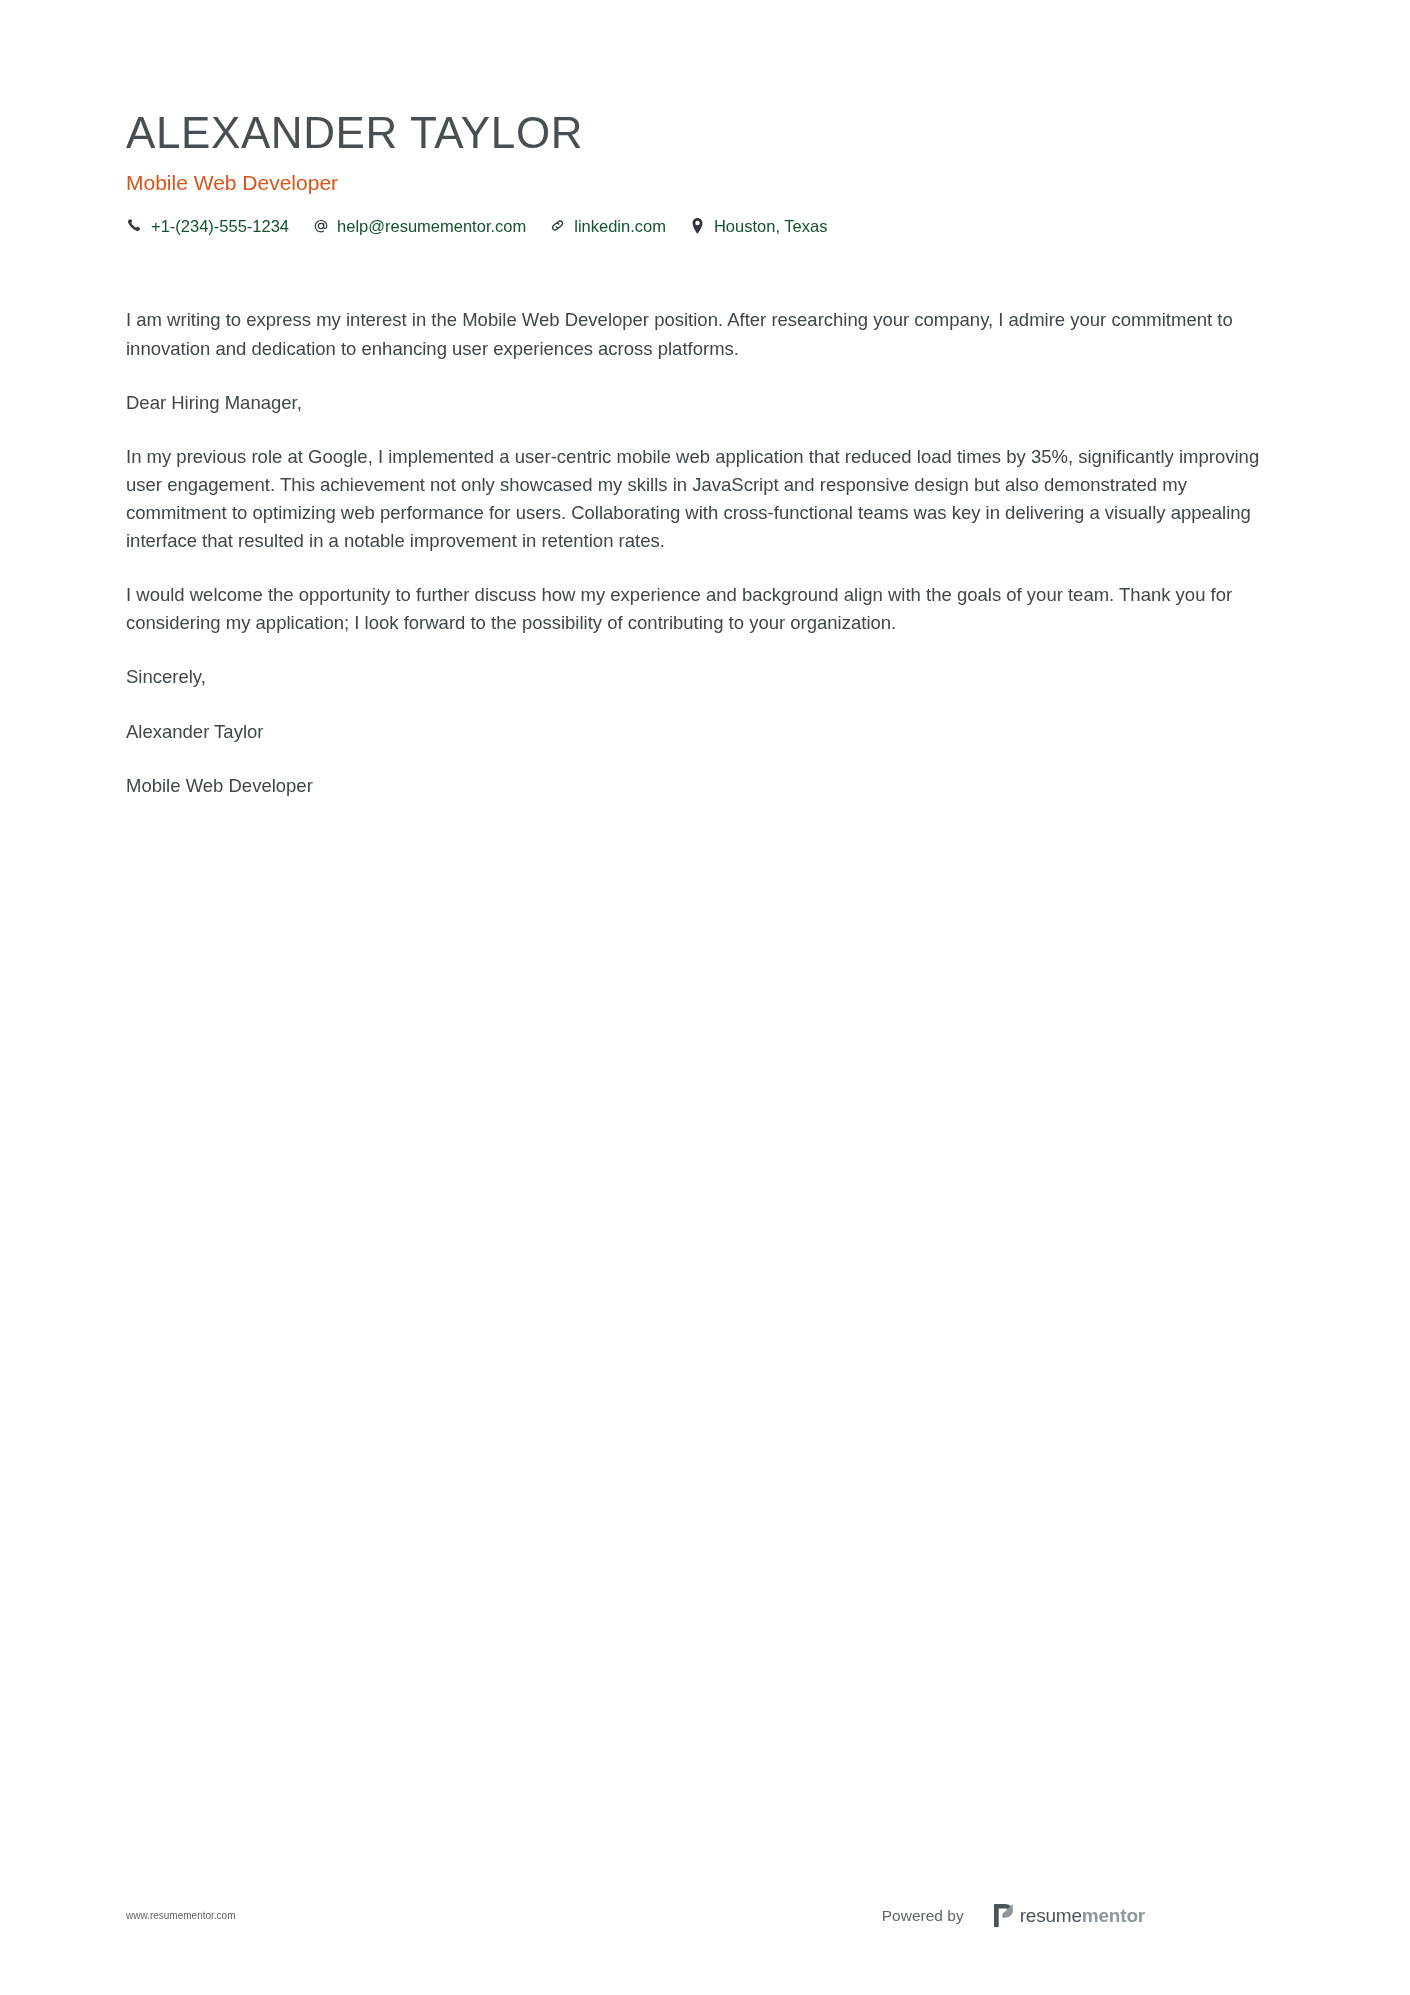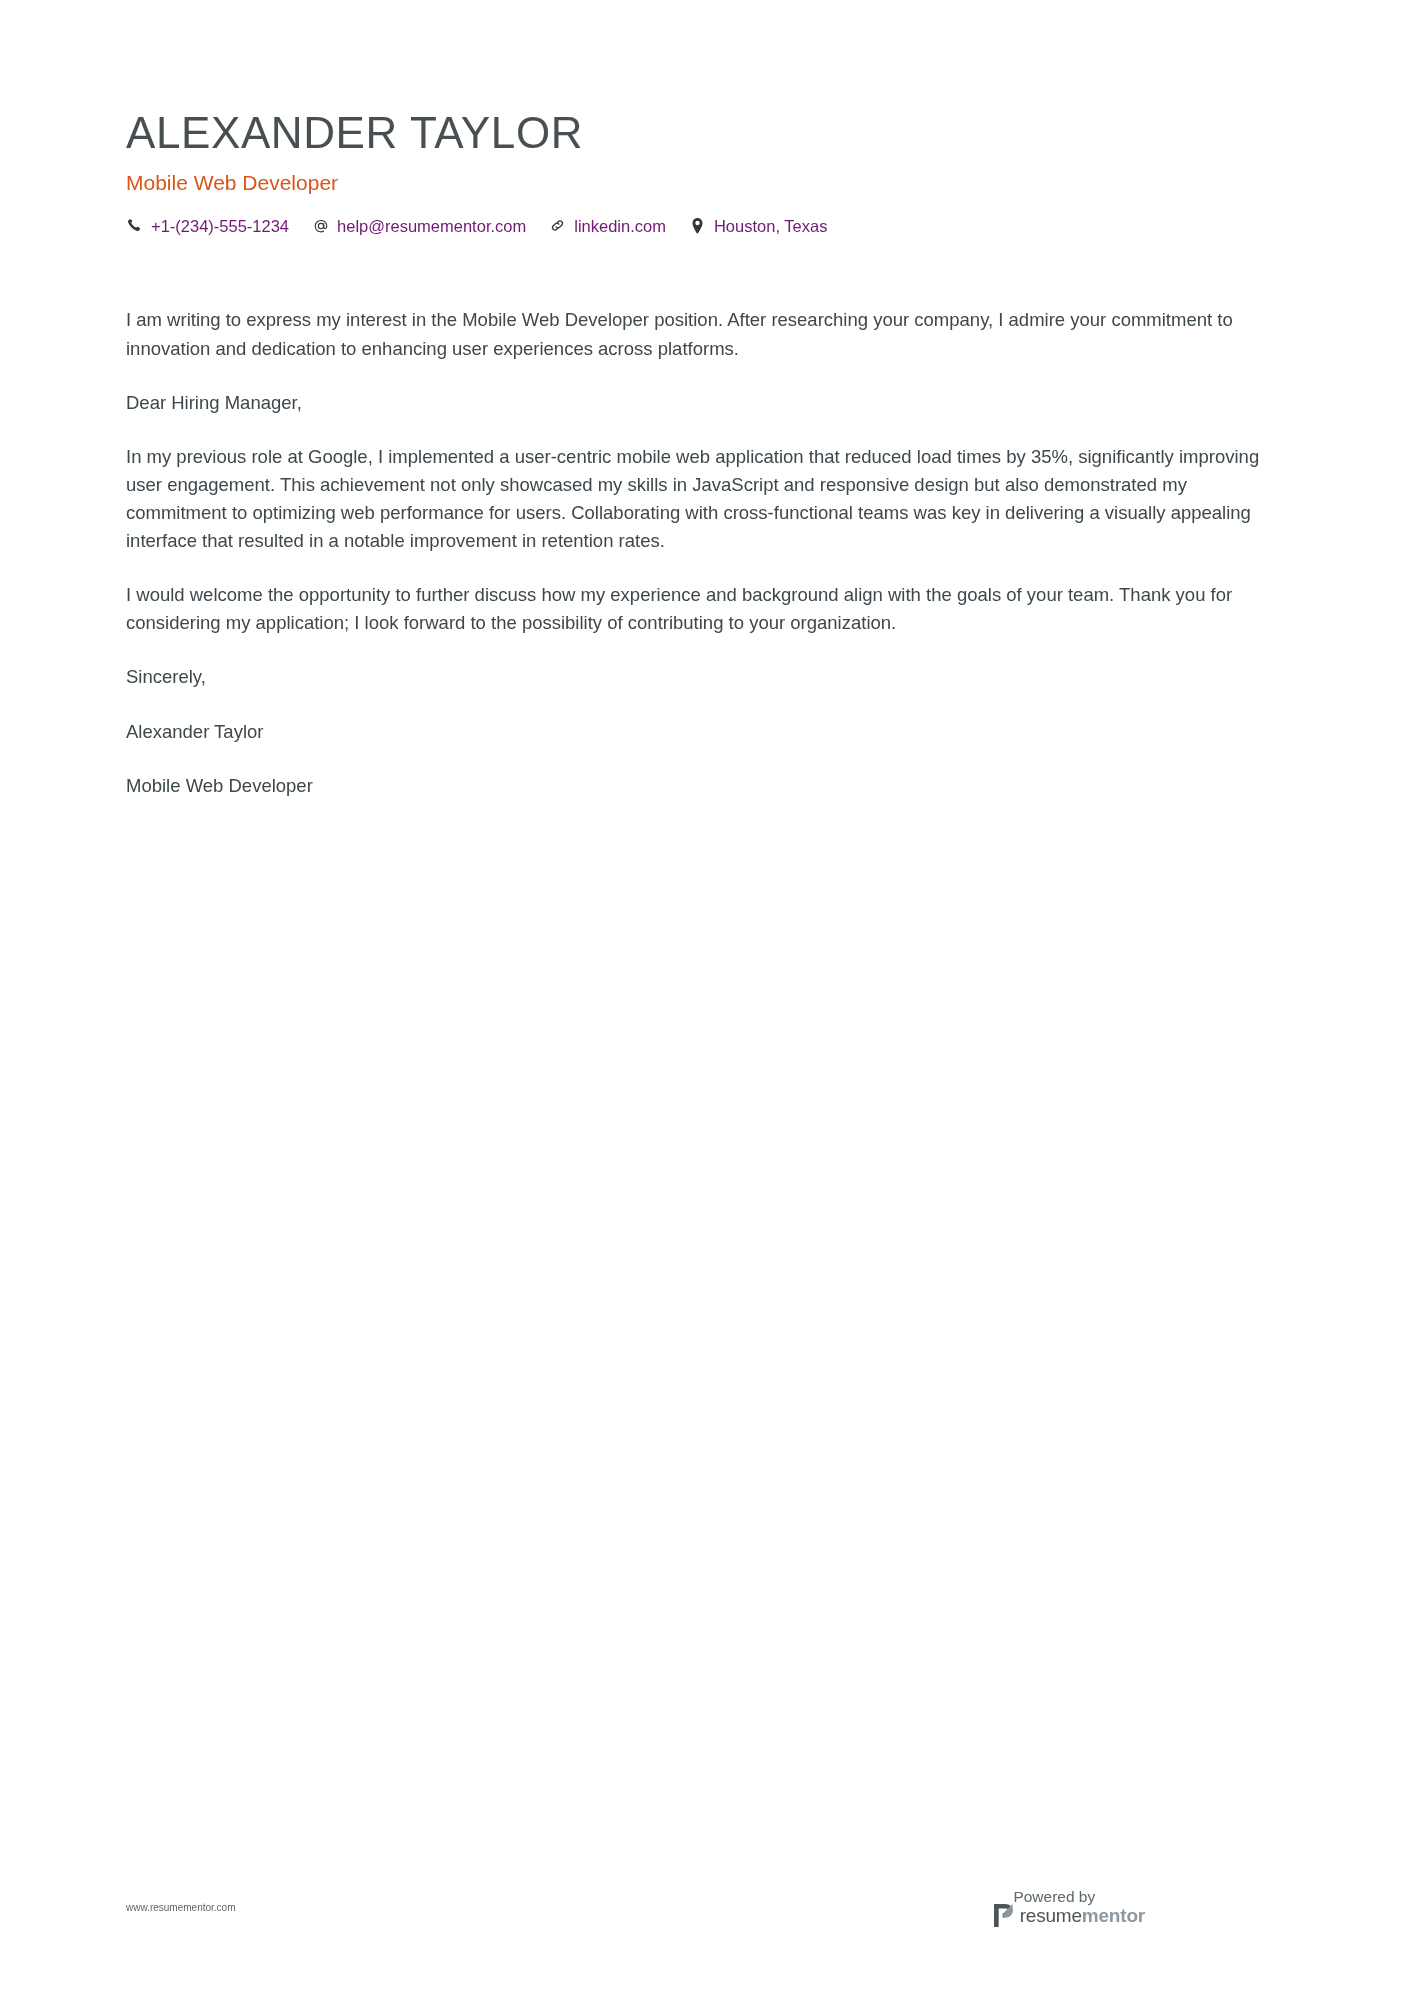--- a/index.html
+++ b/index.html
@@ -54,21 +54,21 @@
     flex-wrap: wrap;
     align-items: center;
     margin-top: 22px;
     gap: 0;
   }
   .contact-item {
     display: flex;
     align-items: center;
     margin-right: 23px;
     font-size: 16.5px;
-    color: #701a75;
+    color: #14532d;
     line-height: 1;
     white-space: nowrap;
   }
   .contact-item:last-child { margin-right: 0; }
   .contact-ico {
     display: inline-flex;
     align-items: center;
     justify-content: center;
     width: 17px;
     height: 17px;
@@ -116,21 +116,20 @@
     justify-content: space-between;
   }
   .footer-url {
     font-size: 10px;
     color: #5b666d;
     line-height: 1;
   }
   .powered-wrap {
     display: flex;
     align-items: center;
-    flex-direction: column;
   }
   .powered-label {
     font-size: 15.5px;
     color: #5b666d;
     margin-right: 30px;
     line-height: 1;
   }
   .brand {
     display: flex;
     align-items: center;

